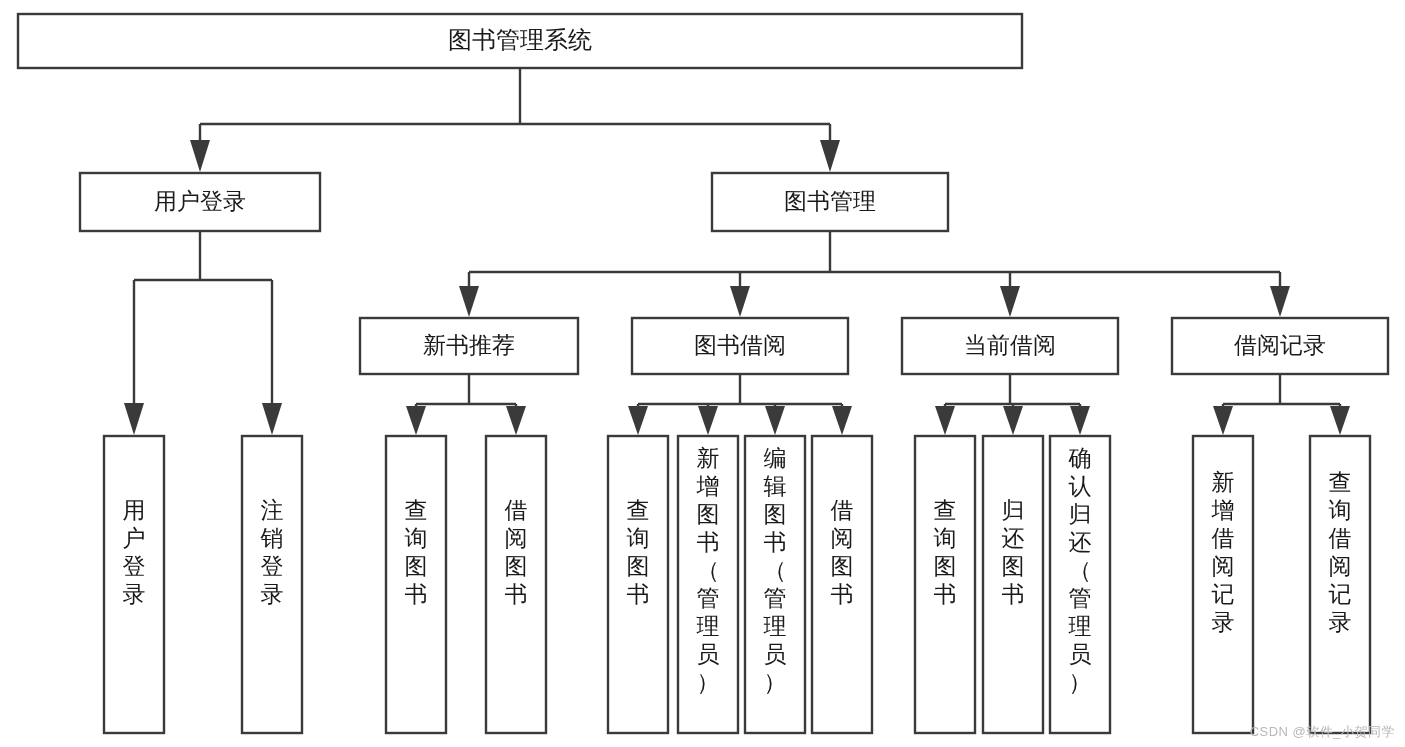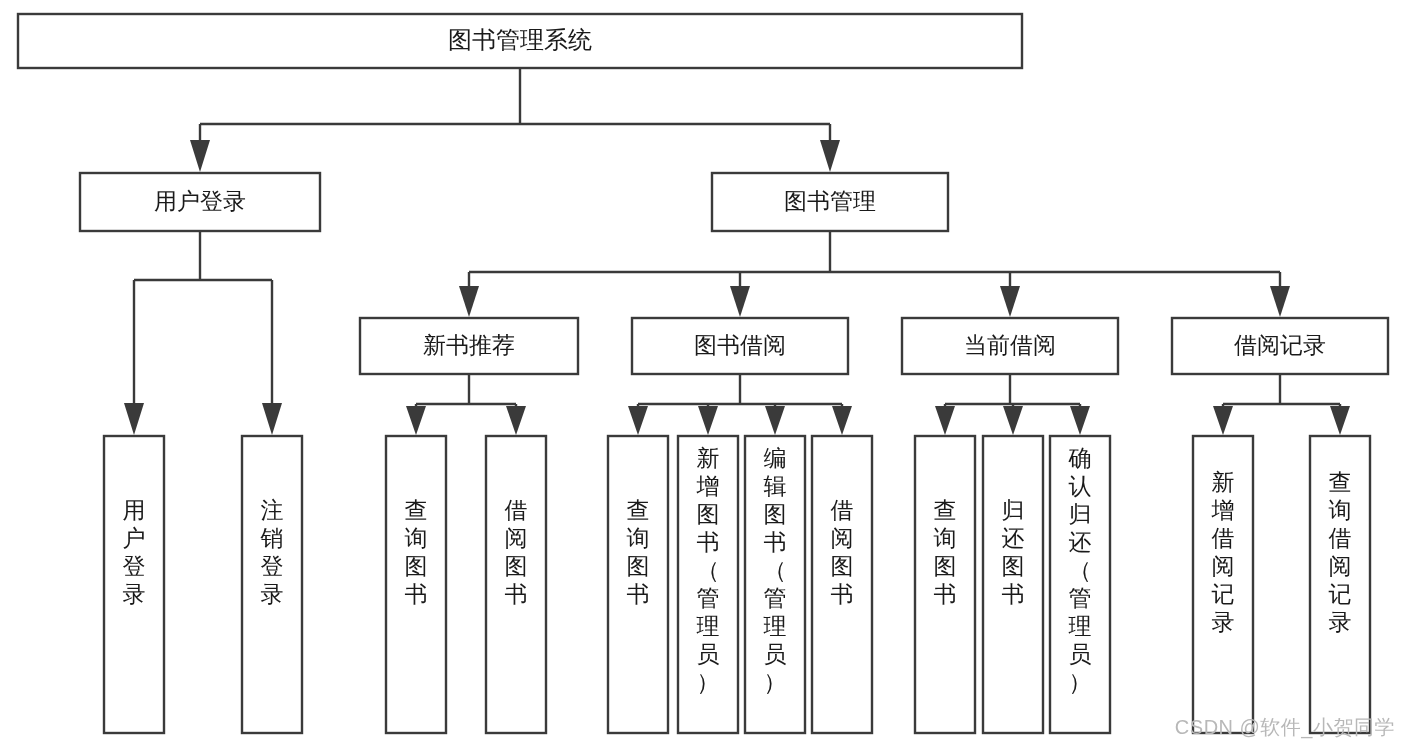--- a/index.html
+++ b/index.html
@@ -47,21 +47,21 @@
   }
   .arrow-head {
     fill: #3a3a3a;
     stroke: none;
   }
   .watermark {
     position: absolute;
     right: 10px;
     bottom: 6px;
     font-family: "Liberation Sans", "DejaVu Sans", sans-serif;
-    font-size: 20px;
+    font-size: 13px;
     color: #b8b8b8;
     white-space: nowrap;
     letter-spacing: 0.5px;
     pointer-events: none;
   }
 </style>
 </head>
 <body>
 
 <svg id="diagram" viewBox="0 0 1405 747" xmlns="http://www.w3.org/2000/svg">

